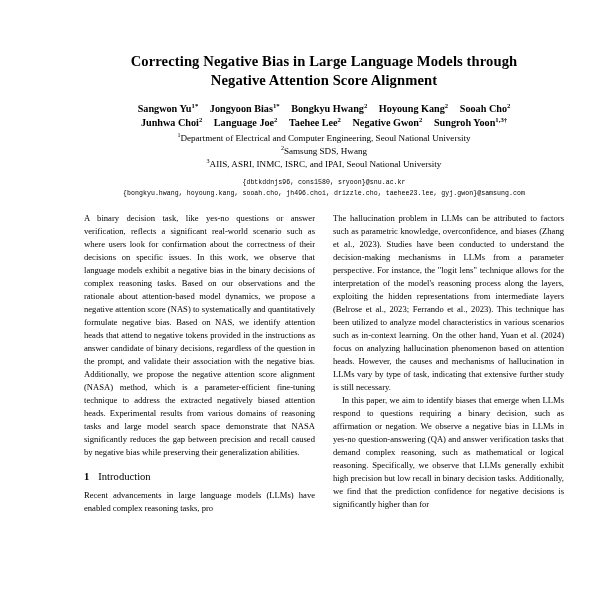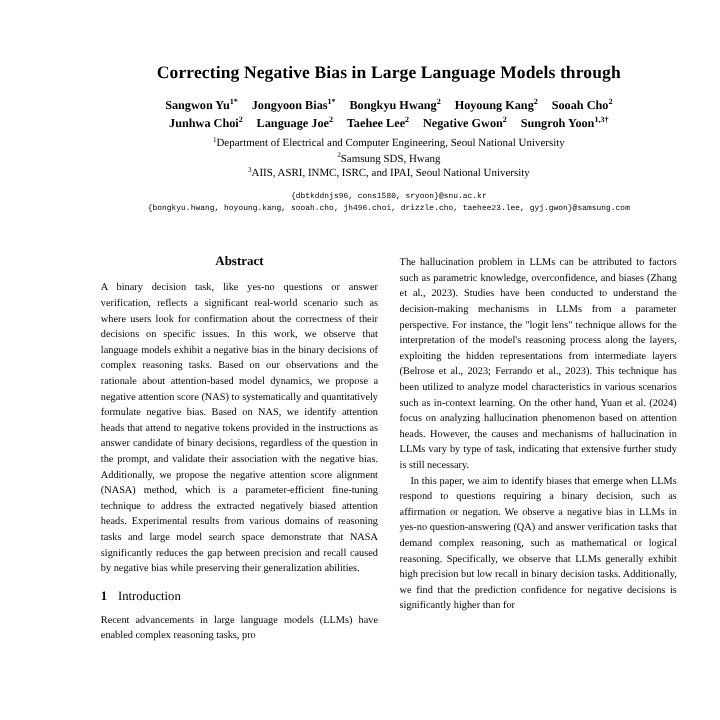--- a/index.html
+++ b/index.html
@@ -112,20 +112,21 @@
     line-height: 1.52;
   }
 </style>
 </head>
 <body>
 
 <div class="page">
 
   <h1 class="title">
     <span class="title-line">Correcting Negative Bias in Large Language Models through</span>
+    <span class="title-line">Negative Attention Score Alignment</span>
   </h1>
 
   <div class="authors">
     <span class="author-line">
       <span class="author"><span>Sangwon Yu</span><sup>1*</sup></span>
       <span class="author"><span>Jongyoon Bias</span><sup>1*</sup></span>
       <span class="author"><span>Bongkyu Hwang</span><sup>2</sup></span>
       <span class="author"><span>Hoyoung Kang</span><sup>2</sup></span>
       <span class="author"><span>Sooah Cho</span><sup>2</sup></span>
     </span>
@@ -145,21 +146,20 @@
   </div>
 
   <div class="emails">
     <span class="email-line">{dbtkddnjs96, cons1580, sryoon}@snu.ac.kr</span>
     <span class="email-line">{bongkyu.hwang, hoyoung.kang, sooah.cho, jh496.choi, drizzle.cho, taehee23.lee, gyj.gwon}@samsung.com</span>
   </div>
 
   <div class="columns">
 
     <div class="col">
-      <div class="abstract-head">Abstract</div>
       <p class="body abstract-body">A binary decision task, like yes-no questions or answer verification, reflects a significant real-world scenario such as where users look for confirmation about the correctness of their decisions on specific issues. In this work, we observe that language models exhibit a negative bias in the binary decisions of complex reasoning tasks. Based on our observations and the rationale about attention-based model dynamics, we propose a negative attention score (NAS) to systematically and quantitatively formulate negative bias. Based on NAS, we identify attention heads that attend to negative tokens provided in the instructions as answer candidate of binary decisions, regardless of the question in the prompt, and validate their association with the negative bias. Additionally, we propose the negative attention score alignment (NASA) method, which is a parameter-efficient fine-tuning technique to address the extracted negatively biased attention heads. Experimental results from various domains of reasoning tasks and large model search space demonstrate that NASA significantly reduces the gap between precision and recall caused by negative bias while preserving their generalization abilities.</p>
 
       <div class="numbered-head">
         <span class="num">1</span>
         <span class="htxt">Introduction</span>
       </div>
       <p class="body">Recent advancements in large language models (LLMs) have enabled complex reasoning tasks, pro</p>
     </div>
 
     <div class="col">

